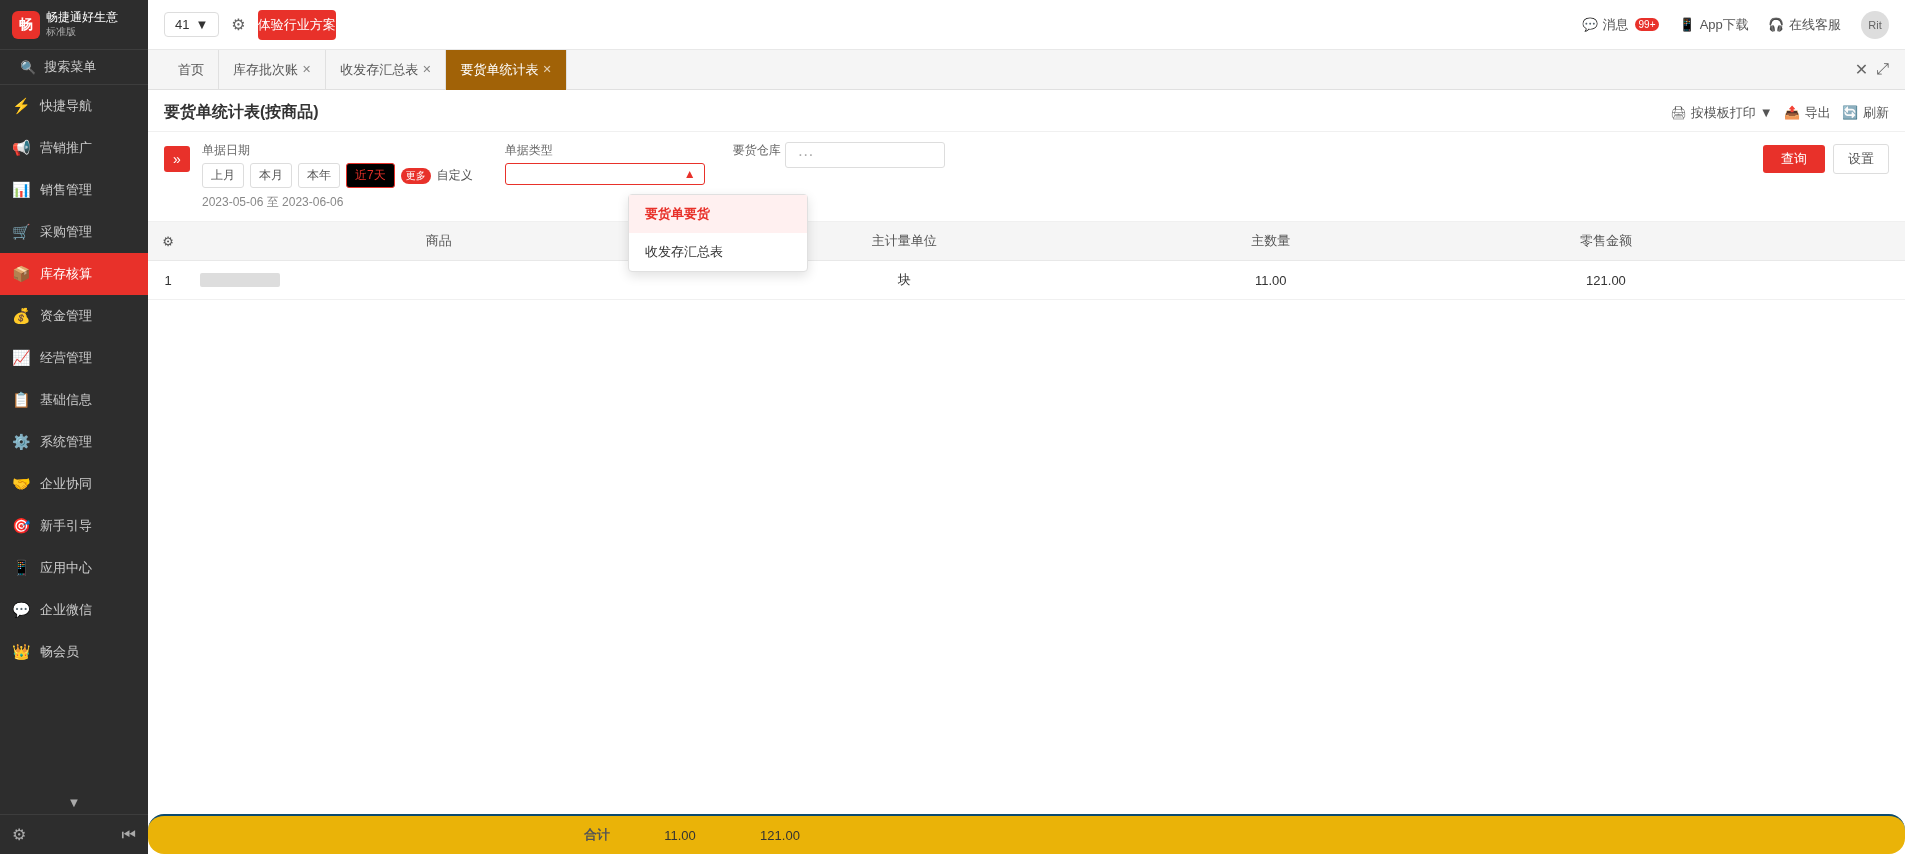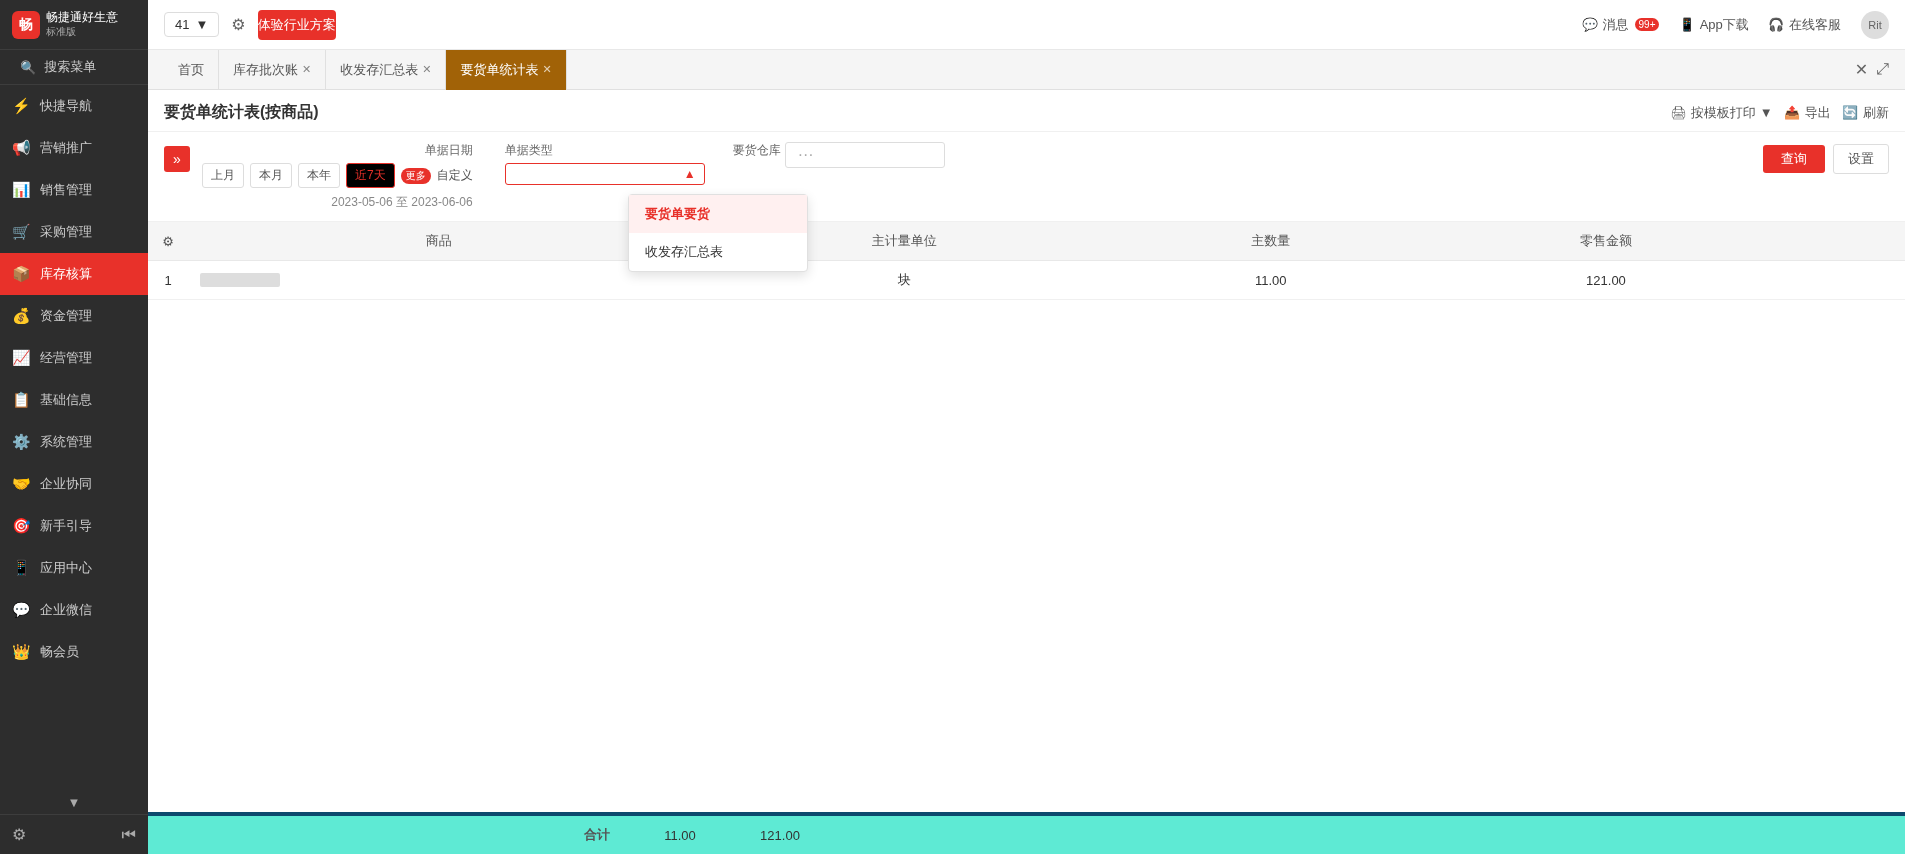--- a/index.html
+++ b/index.html
@@ -177,21 +177,21 @@
       position: relative;
     }
     .filter-expand-btn {
       width: 26px; height: 26px;
       background: #e8312a; color: white;
       border: none; cursor: pointer; border-radius: 3px;
       display: flex; align-items: center; justify-content: center;
       font-size: 14px; margin-top: 4px; flex-shrink: 0;
     }
     .filter-group {
-      display: flex; align-items: flex-end; flex-direction: column; gap: 4px;
+      display: flex; align-items: flex-start; flex-direction: column; gap: 4px;
     }
     .filter-label { font-size: 12px; color: #666; }
     .filter-date-group {
       display: flex; align-items: center; gap: 6px;
     }
     .date-btn {
       padding: 3px 8px; font-size: 12px; cursor: pointer;
       border: 1px solid #ddd; border-radius: 3px; background: white; color: #555;
     }
     .date-btn.active { background: #000000; border-color: #e8312a; color: #e8312a; }
@@ -276,25 +276,25 @@
       padding: 10px 12px; font-size: 13px; color: #333;
       border-bottom: 1px solid #f0f0f0;
       text-align: center;
     }
     .th-settings { width: 40px; }
     .product-cell { text-align: left; display: flex; align-items: center; gap: 6px; }
     .product-placeholder { width: 80px; height: 14px; background: #ddd; border-radius: 2px; display: inline-block; }
 
     
     .table-footer {
-      background: #5eead4;
-      border-top: 4px solid #0c4a6e;
+      background: #eab308;
+      border-top: 2px solid #0c4a6e;
       padding: 10px 12px;
       display: flex; align-items: center;
-      font-size: 13px; flex-shrink: 0;
+      font-size: 13px; flex-shrink: 0; border-radius: 16px;
     }
     .footer-label { width: 430px; text-align: right; padding-right: 20px; color: #555; font-weight: bold; }
     .footer-total { width: 100px; text-align: center; color: #333; }
   </style>
 </head>
 <body>
 
 <div class="sidebar">
   <div class="sidebar-logo">
     <div class="sidebar-logo-icon">畅</div>

